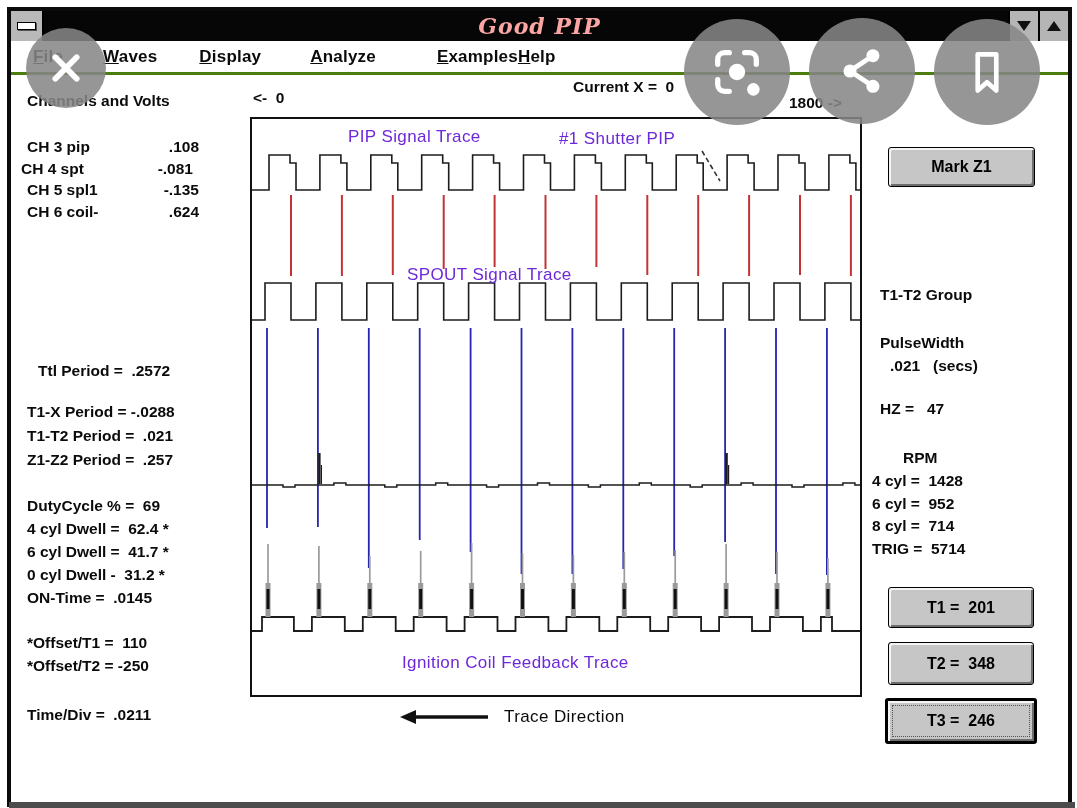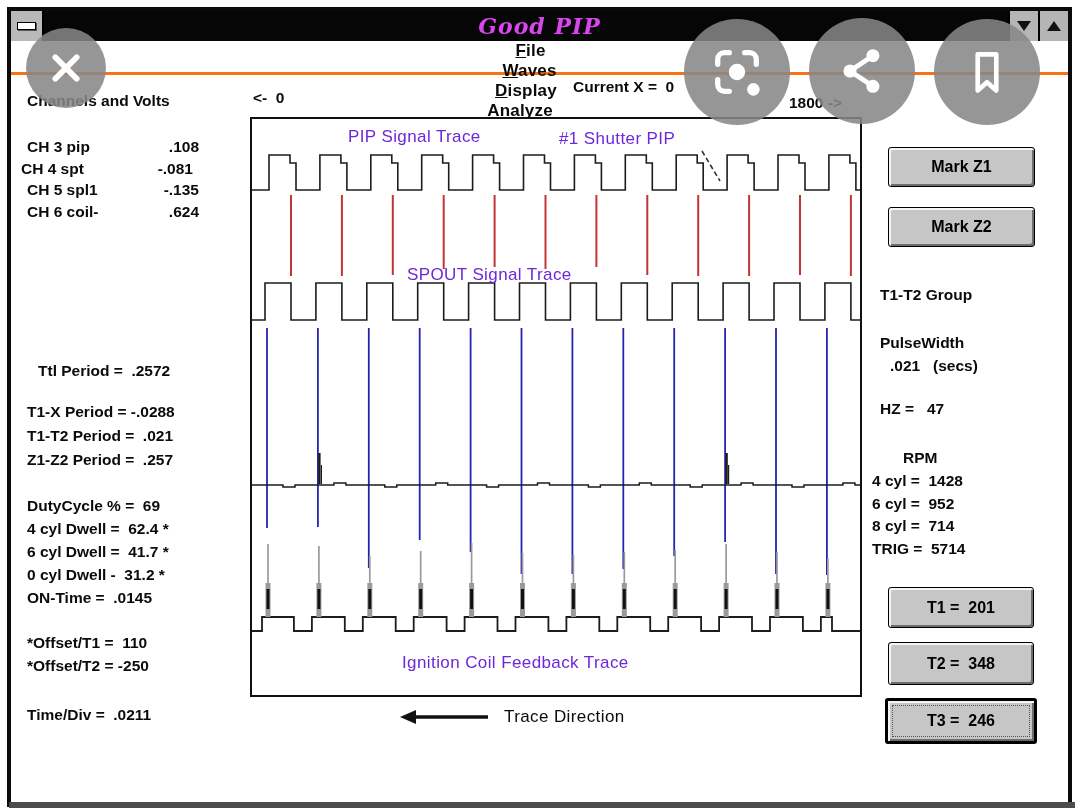--- a/index.html
+++ b/index.html
@@ -3,28 +3,28 @@
 <meta charset="utf-8">
 <style>
   html,body{margin:0;padding:0;background:#fff;}
   .stage{position:relative;width:1077px;height:808px;background:#fff;overflow:hidden;
          font-family:"Liberation Sans",sans-serif;color:#0b0b0b;}
   .win-border{position:absolute;left:7px;top:7px;width:1057px;height:792px;border:4px solid #0b0b0b;}
   .bottom-shadow{position:absolute;left:9px;top:802px;width:1066px;height:6px;background:#4c4c4c;}
   .titlebar{position:absolute;left:11px;top:11px;width:1057px;height:30px;background:#060606;display:flex;align-items:stretch;}
   .ctrl-box{width:31px;background:#b9b9b9;border-right:2px solid #000;display:flex;align-items:center;justify-content:center;}
   .ctrl-dash{width:17px;height:6px;background:#fff;border:1px solid #000;box-shadow:1px 1px 0 #555;}
-  .title-text{position:absolute;left:0;right:0;top:2px;text-align:center;color:#d946ef;
+  .title-text{position:absolute;left:0;right:0;top:2px;text-align:center;color:#fca5a5;
       font-family:"DejaVu Serif",serif;font-style:italic;font-weight:600;font-size:22px;letter-spacing:1px;}
   .win-btns{margin-left:auto;display:flex;}
   .win-btn{width:28px;background:#b5b5b5;border-left:2px solid #000;display:flex;align-items:center;justify-content:center;}
   .tri-down{width:0;height:0;border-left:7px solid transparent;border-right:7px solid transparent;border-top:10px solid #111;}
   .tri-up{width:0;height:0;border-left:7px solid transparent;border-right:7px solid transparent;border-bottom:10px solid #111;}
-  .menubar{position:absolute;left:11px;top:41px;width:1057px;height:34px;background:#fff;border-bottom:3px solid #f97316;
-      display:flex;align-items:center;padding-left:22px;box-sizing:border-box;flex-direction:column;}
+  .menubar{position:absolute;left:11px;top:41px;width:1057px;height:34px;background:#fff;border-bottom:3px solid #4d7c0f;
+      display:flex;align-items:center;padding-left:22px;box-sizing:border-box;}
   .menu-item{display:inline-block;font-size:17px;font-weight:600;letter-spacing:.2px;}
   .menu-item::first-letter{text-decoration:underline;}
   .menu-item:nth-child(1){margin-right:40px}.menu-item:nth-child(2){margin-right:42px}
   .menu-item:nth-child(3){margin-right:49px}.menu-item:nth-child(4){margin-right:61px}
   .menu-item:nth-child(5){}
   .txt{position:absolute;font-weight:bold;font-size:15.5px;white-space:pre;}
   .row{position:absolute;display:flex;justify-content:space-between;font-weight:bold;font-size:15.5px;}
   .chart{position:absolute;left:250px;top:117px;width:608px;height:576px;border:2px solid #111;background:#fff;}
   .chart svg{position:absolute;left:0;top:0;}
   .chart-label{position:absolute;font-size:17px;font-weight:400;letter-spacing:.4px;white-space:pre;color:#6d28d9;}
@@ -190,21 +190,20 @@
 
   <div class="direction">
     <svg width="92" height="16" viewBox="0 0 92 16">
       <line x1="14" y1="8" x2="90" y2="8" stroke="#111" stroke-width="3.5"></line>
       <path d="M2 8 L18 1 L18 15 Z" fill="#111"></path>
     </svg>
     <span class="lbl">Trace Direction</span>
   </div>
 
   <div class="btn" style="left:888px;top:147px;width:145px;height:38px;">Mark Z1</div>
-  <div class="btn" style="left:888px;top:207px;width:145px;height:38px;">Mark Z2</div>
 
   <div class="txt" style="left:880px;top:286px;">T1-T2 Group</div>
   <div class="txt" style="left:880px;top:334px;">PulseWidth</div>
   <div class="txt" style="left:890px;top:357px;">.021   (secs)</div>
   <div class="txt" style="left:880px;top:400px;">HZ =   47</div>
   <div class="txt" style="left:903px;top:449px;">RPM</div>
   <div id="rpm-list">
       <div class="txt" style="left: 872px; top: 472px;">4 cyl =  1428</div>
       <div class="txt" style="left: 872px; top: 494.5px;">6 cyl =  952</div>
       <div class="txt" style="left: 872px; top: 517px;">8 cyl =  714</div>

